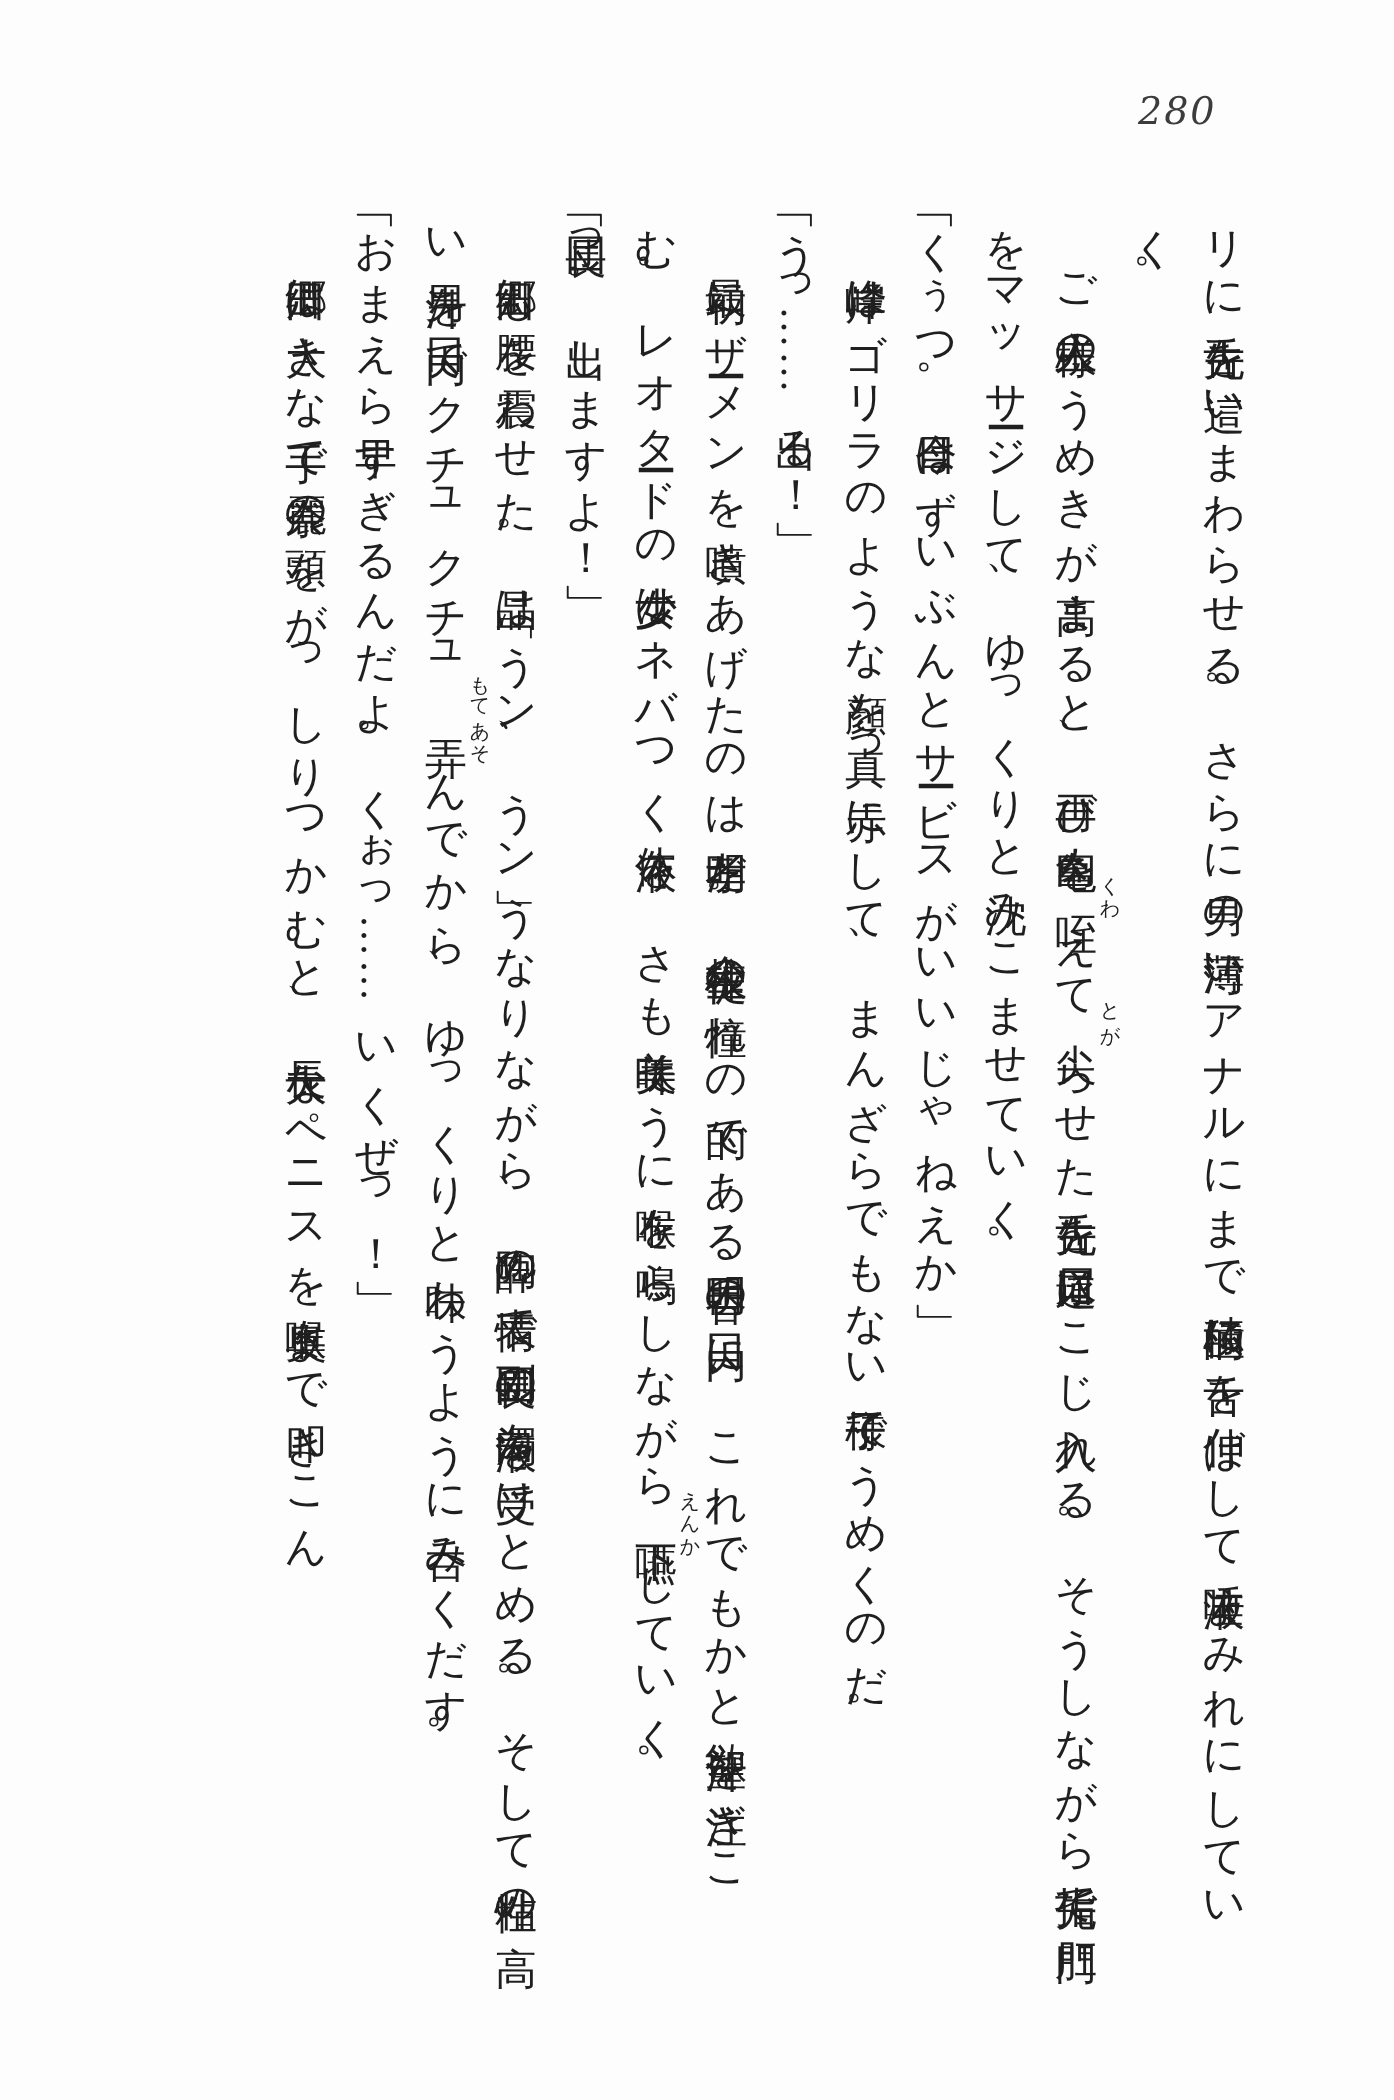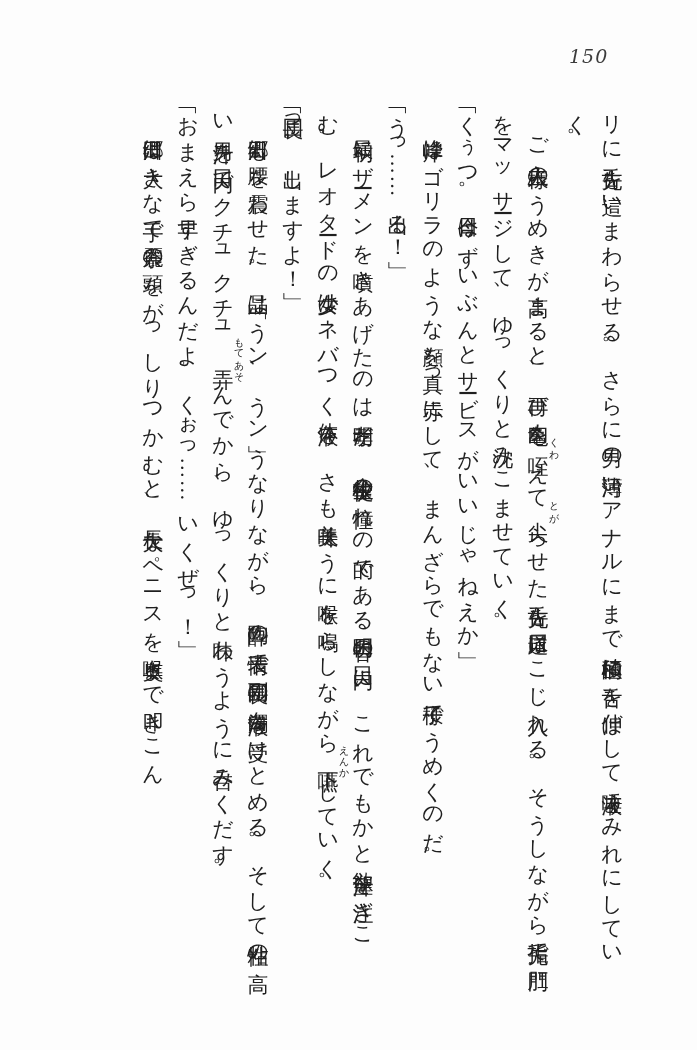--- a/index.html
+++ b/index.html
@@ -53,21 +53,21 @@
     font-size: 10px;
     line-height: 1;
     letter-spacing: 0;
     color: #1f1f1f;
   }
 </style>
 </head>
 <body>
 
 <div class="page">
-  <div class="page-number">150</div>
+  <div class="page-number">280</div>
   <div class="text-columns">
       <p class="para">リに舌先を這いまわらせる。さらに男の薄汚いアナルにまで積極的に舌を伸ばして唾液まみれにしていく。</p>
       <p class="para indent">ご主人様のうめきが高まると、再び肉亀を<ruby>咥<rt>くわ</rt></ruby>えて<ruby>尖<rt>とが</rt></ruby>らせた舌先を尿道口にこじ入れる。そうしながら指先で肛門をマッサージして、ゆっくりと沈みこませていく。</p>
       <p class="para">「くぅつ。今日はずいぶんとサービスがいいじゃねえか」</p>
       <p class="para indent">峰岸はゴリラのような顔を真っ赤にして、まんざらでもない様子でうめくのだ。</p>
       <p class="para">「うっ……出る！」</p>
       <p class="para indent">最初にザーメンを噴きあげたのは孝明だ。全校生徒の憧れの的である明日香の口内に、これでもかと欲望汁を注ぎこむ。レオタードの少女はネバつく体液を、さも美味そうに喉を鳴らしながら<ruby>嚥下<rt>えんか</rt></ruby>していく。</p>
       <p class="para">「団長っ。出しますよ！」</p>
       <p class="para indent">郷田も腰を震わせた。晶は「うン、うン」うなりながら、陶酔の表情で副団長の白濁液を受けとめる。そして粘性の高い男汁を口内でクチュクチュ<ruby>弄<rt>もてあそ</rt></ruby>んでから、ゆっくりと味わうように呑みくだす。</p>
       <p class="para">「おまえら早すぎるんだよ。くぉっ……いくぜっ！」</p>

